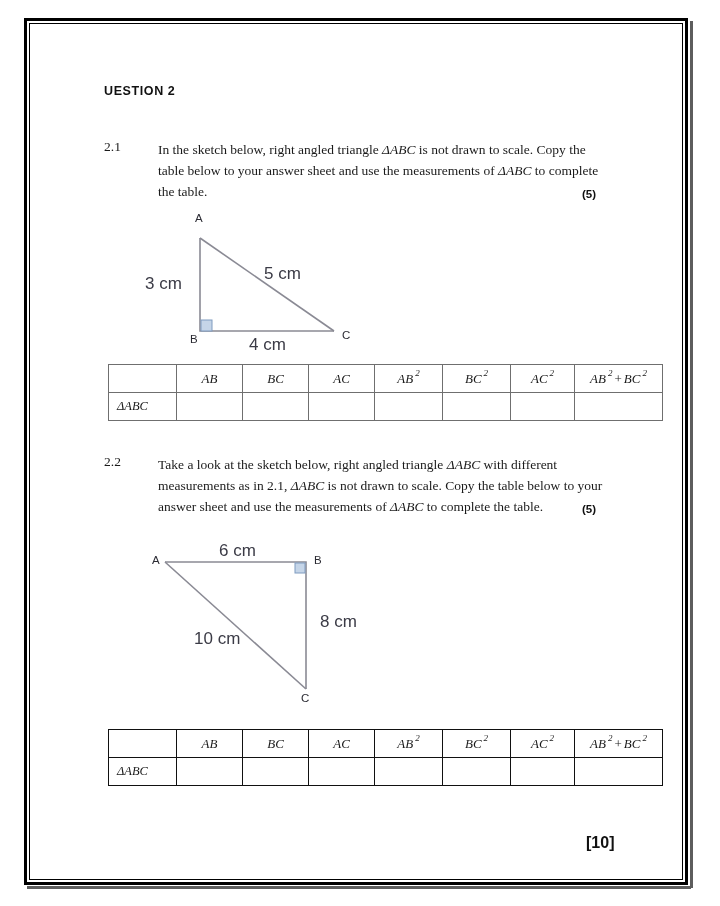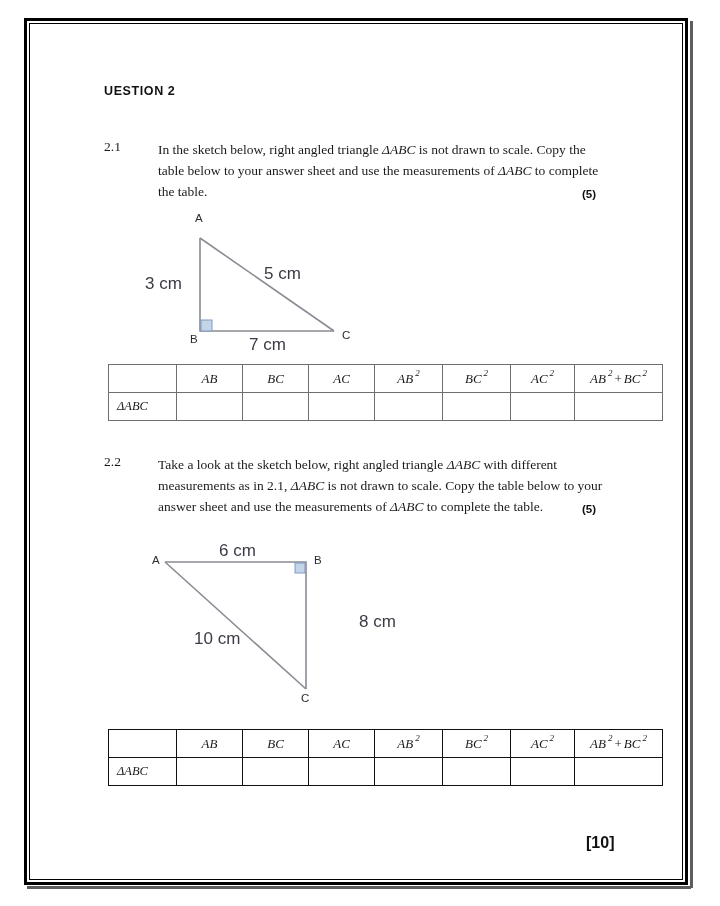--- a/index.html
+++ b/index.html
@@ -186,21 +186,21 @@
 
           <polyline points="54,29 54,122 188,122" fill="none" stroke="#8a8a94" stroke-width="1.6"></polyline>
           <line x1="54" y1="29" x2="188" y2="122" stroke="#8a8a94" stroke-width="1.6"></line>
           <rect x="55" y="111" width="11" height="11" fill="#c5d5e8" stroke="#7f9bc0" stroke-width="1"></rect>
         </svg>
         <div class="sk-vertex" style="left:49px; top:3px;">A</div>
         <div class="sk-vertex" style="left:44px; top:124px;">B</div>
         <div class="sk-vertex" style="left:196px; top:120px;">C</div>
         <div class="sk-label" style="left:-1px; top:65px;">3 cm</div>
         <div class="sk-label" style="left:118px; top:55px;">5 cm</div>
-        <div class="sk-label" style="left:103px; top:126px;">7 cm</div>
+        <div class="sk-label" style="left:103px; top:126px;">4 cm</div>
       </div>
 
       <table class="meas" style="left:62px; top:340px; width:554px;">
         <colgroup>
           <col style="width:68px">
             <col style="width:66px">
             <col style="width:66px">
           <col style="width:66px">
             <col style="width:68px">
             <col style="width:68px">
@@ -241,21 +241,21 @@
         <svg width="260" height="180" viewBox="0 0 260 180">
 
           <polyline points="19,28 160,28 160,155" fill="none" stroke="#8a8a94" stroke-width="1.6"></polyline>
           <line x1="19" y1="28" x2="160" y2="155" stroke="#8a8a94" stroke-width="1.6"></line>
           <rect x="149" y="29" width="10" height="10" fill="#c5d5e8" stroke="#7f9bc0" stroke-width="1"></rect>
         </svg>
         <div class="sk-vertex" style="left:6px; top:20px;">A</div>
         <div class="sk-vertex" style="left:168px; top:20px;">B</div>
         <div class="sk-vertex" style="left:155px; top:158px;">C</div>
         <div class="sk-label" style="left:73px; top:7px;">6 cm</div>
-        <div class="sk-label" style="left:174px; top:78px;margin-left:39px;">8 cm</div>
+        <div class="sk-label" style="left:174px; top:78px;">8 cm</div>
         <div class="sk-label" style="left:48px; top:95px;">10 cm</div>
       </div>
 
       <table class="meas dark" style="left:62px; top:705px; width:554px;">
         <colgroup>
           <col style="width:68px">
             <col style="width:66px">
             <col style="width:66px">
           <col style="width:66px">
             <col style="width:68px">

